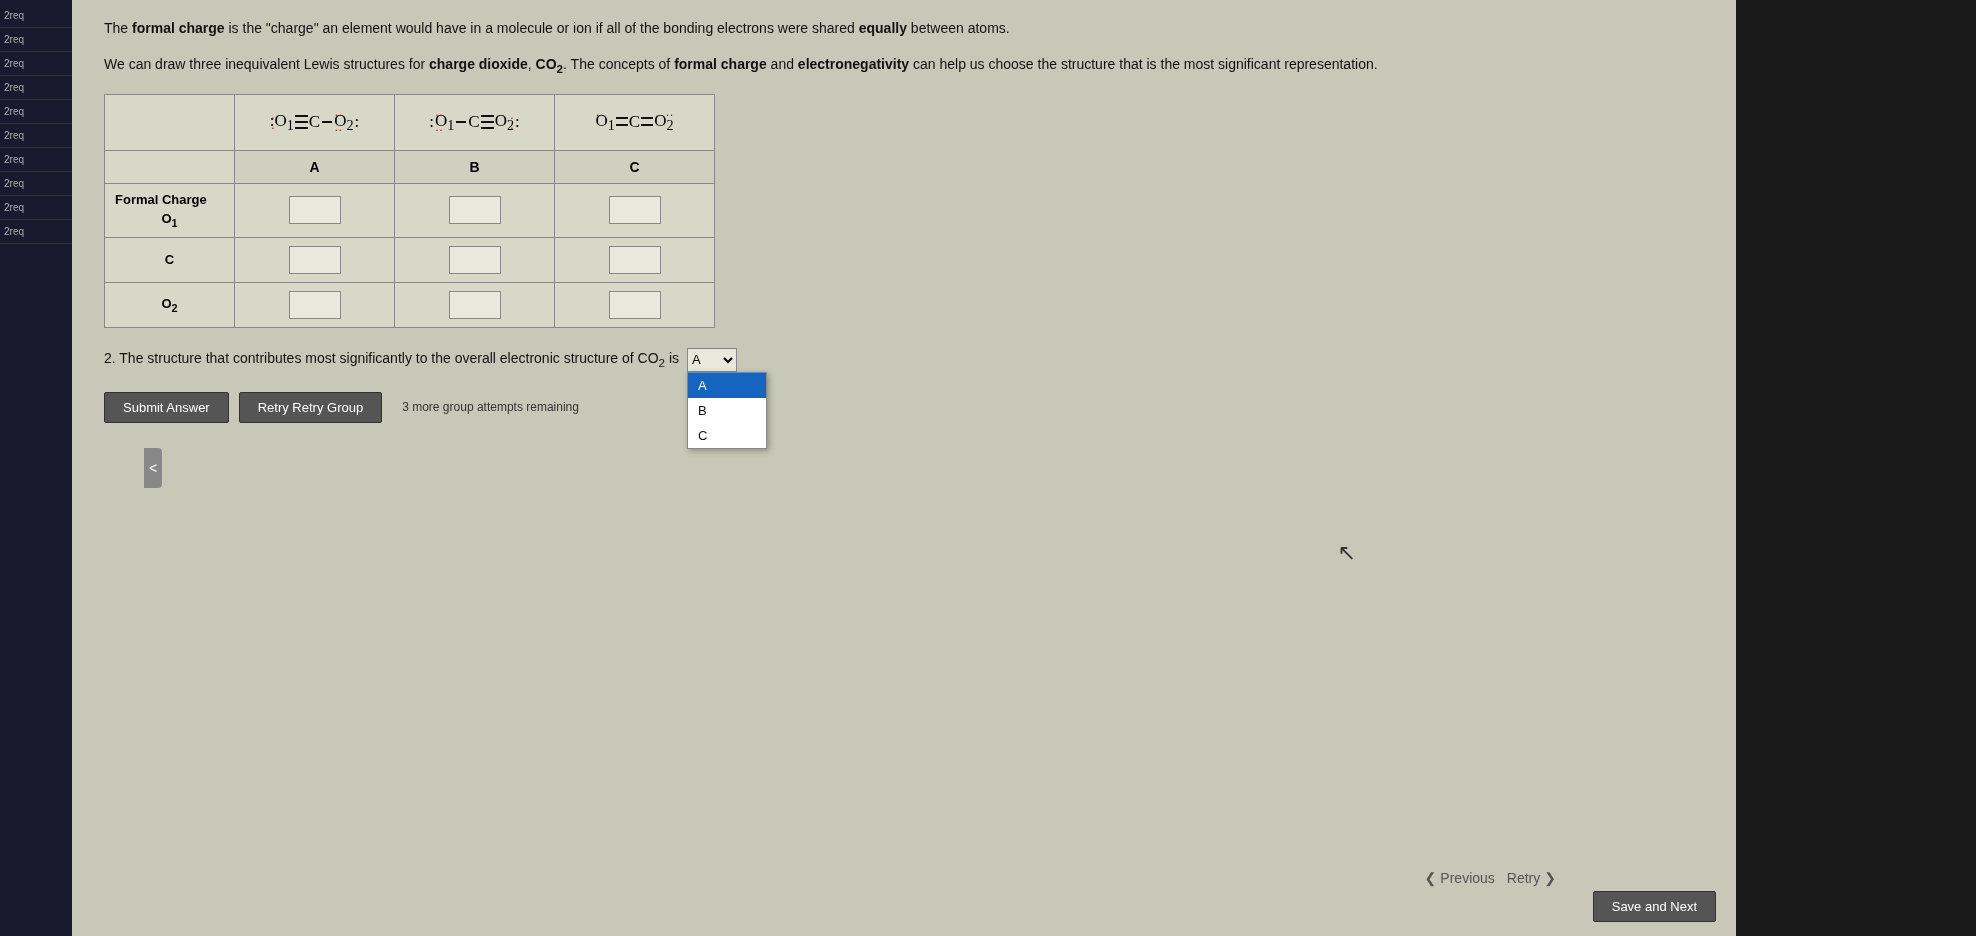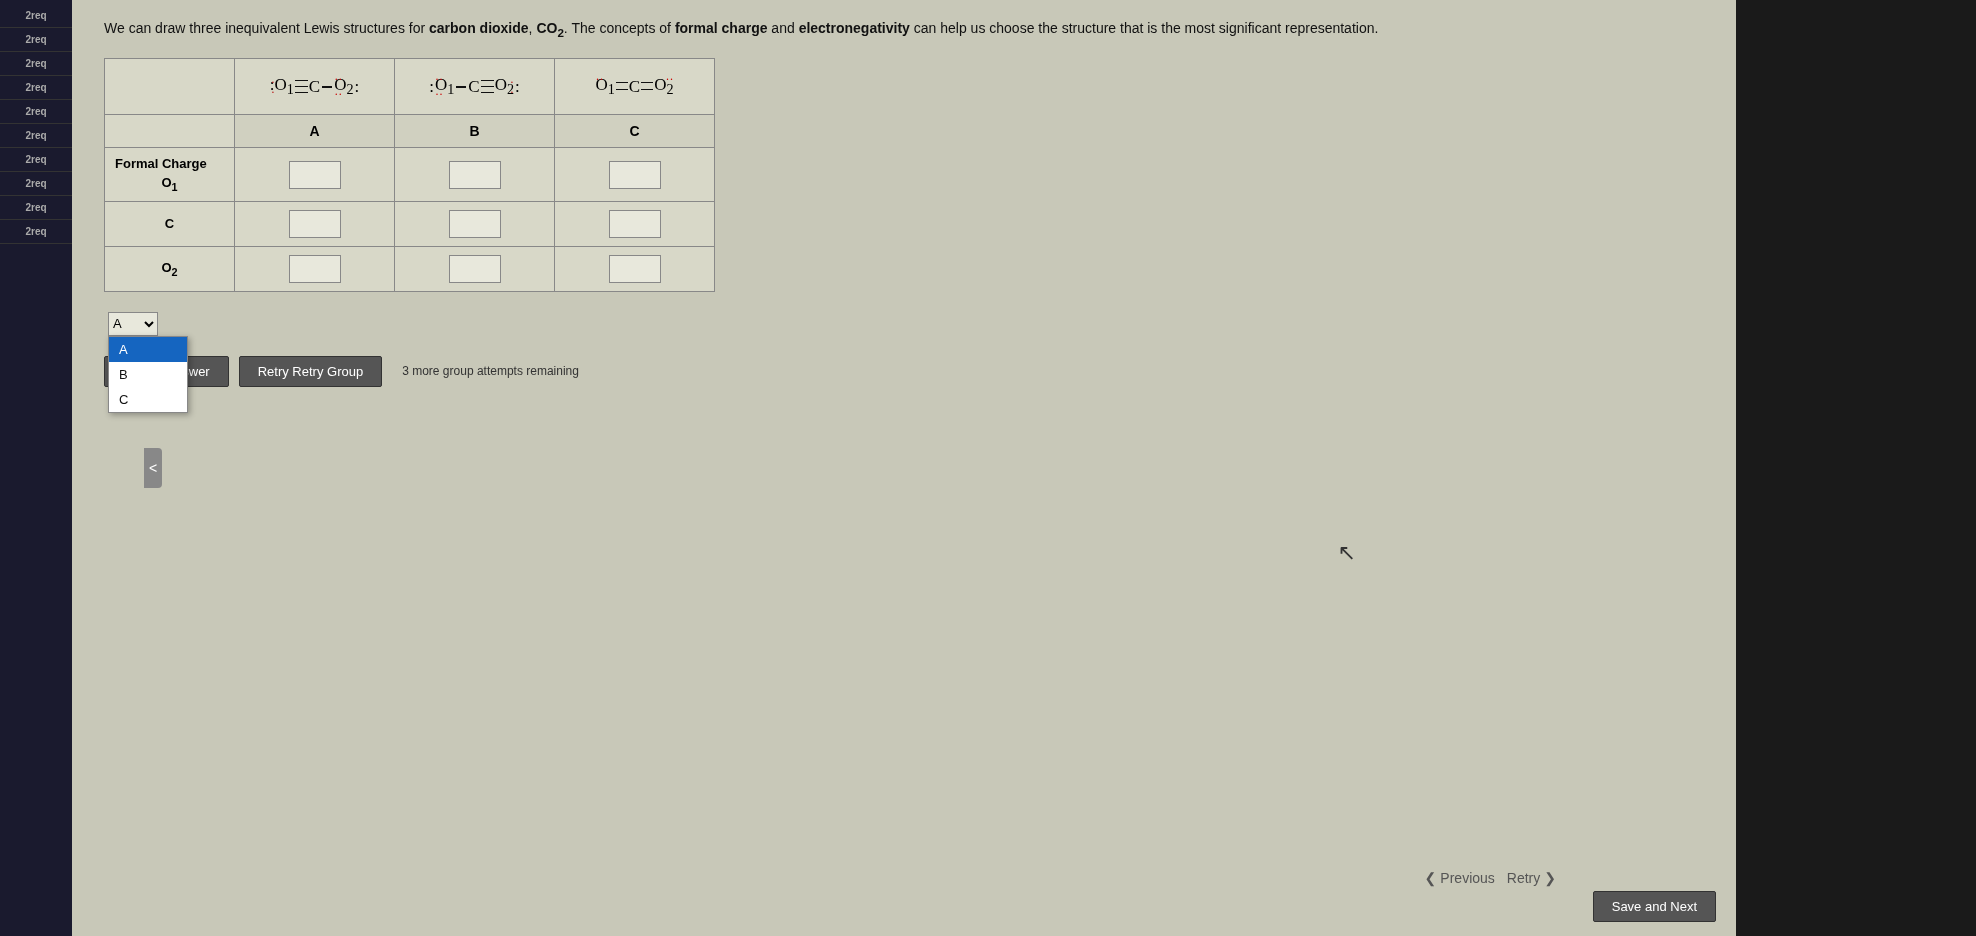--- a/index.html
+++ b/index.html
@@ -19,24 +19,22 @@
       display: flex;
       flex-direction: column;
       padding: 4px 0;
       flex-shrink: 0;
     }
     .sidebar-item {
       width: 100%;
       padding: 6px 4px;
       color: #aaa;
       font-size: 10px;
-      text-align: center;
       border-bottom: 1px solid #333;
       cursor: pointer;
-      font-weight: bold;
     }
 
     
     .main-content {
       flex: 1;
       background: #c8c8b8;
       padding: 18px 32px 18px 32px;
       overflow-y: auto;
       position: relative;
     }
@@ -257,23 +255,26 @@
     <span>2req</span>
   </div>
 </div>
 
 <div class="main-content" style="position:relative;">
 
   <button class="collapse-btn">
     <span>&lt;</span>
   </button>
 
+  <p class="intro-text">
+    The <strong>formal charge</strong> is the "charge" an element would have in a molecule or ion if all of the bonding electrons were shared <strong>equally</strong> between atoms.
+  </p>
 
   <p class="question-text">
-    We can draw three inequivalent Lewis structures for <strong>carbon dioxide</strong>, <strong>CO<sub>2</sub></strong>. The concepts of <strong>formal charge</strong> and <strong>electronegativity</strong> can help us choose the structure that is the most significant representation.
+    We can draw three inequivalent Lewis structures for <strong>charge dioxide</strong>, <strong>CO<sub>2</sub></strong>. The concepts of <strong>formal charge</strong> and <strong>electronegativity</strong> can help us choose the structure that is the most significant representation.
   </p>
 
 
   <table class="lewis-table">
     <thead>
       <tr>
         <td class="row-label" style="min-width:130px; border:1px solid #888;"></td>
 
         <td class="structure-cell" style="border:1px solid #888; min-width:160px;">
 
@@ -406,20 +407,24 @@
           <input type="text" style="width: 52px; height: 28px; border: 1px solid rgb(136, 136, 136); background: rgb(232, 232, 220); text-align: center;">
         </td>
         <td class="input-cell" style="border:1px solid #888; text-align:center;">
           <input type="text" style="width: 52px; height: 28px; border: 1px solid rgb(136, 136, 136); background: rgb(232, 232, 220); text-align: center;">
         </td>
       </tr>
     </tbody>
   </table>
 
   <div class="q2-row">
+    <span>
+      <span>2. The structure that contributes most significantly to the overall electronic structure of CO</span><sub>2</sub>
+      <span> is</span>
+    </span>
 
     <div class="dropdown-container" style="position:relative; display:inline-block; margin-left:4px;">
       <select style="width:50px; height:24px; font-size:13px; border:1px solid #888; background:#e8e8dc;">
         <option value="A">A</option>
         <option value="B">B</option>
         <option value="C">C</option>
       </select>
       
       <div style="position:absolute; top:24px; left:0; background:white; border:1px solid #888; width:80px; z-index:100; box-shadow:2px 2px 6px rgba(0,0,0,0.3);">
         <div style="padding:5px 10px; font-size:13px; cursor:pointer; background:#1565C0; color:white;">A</div>

